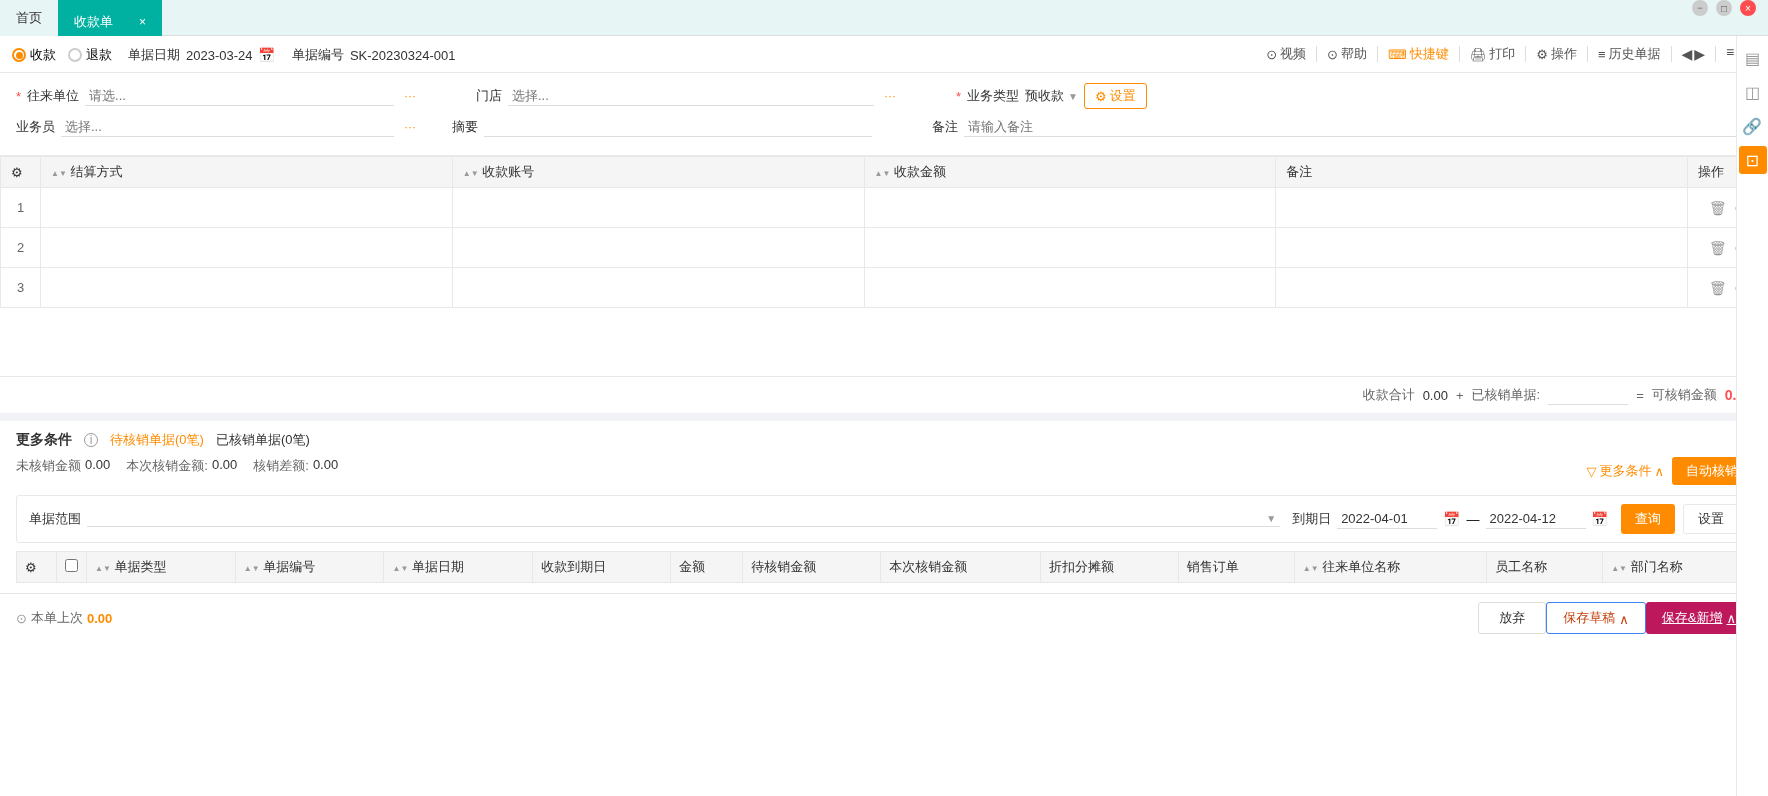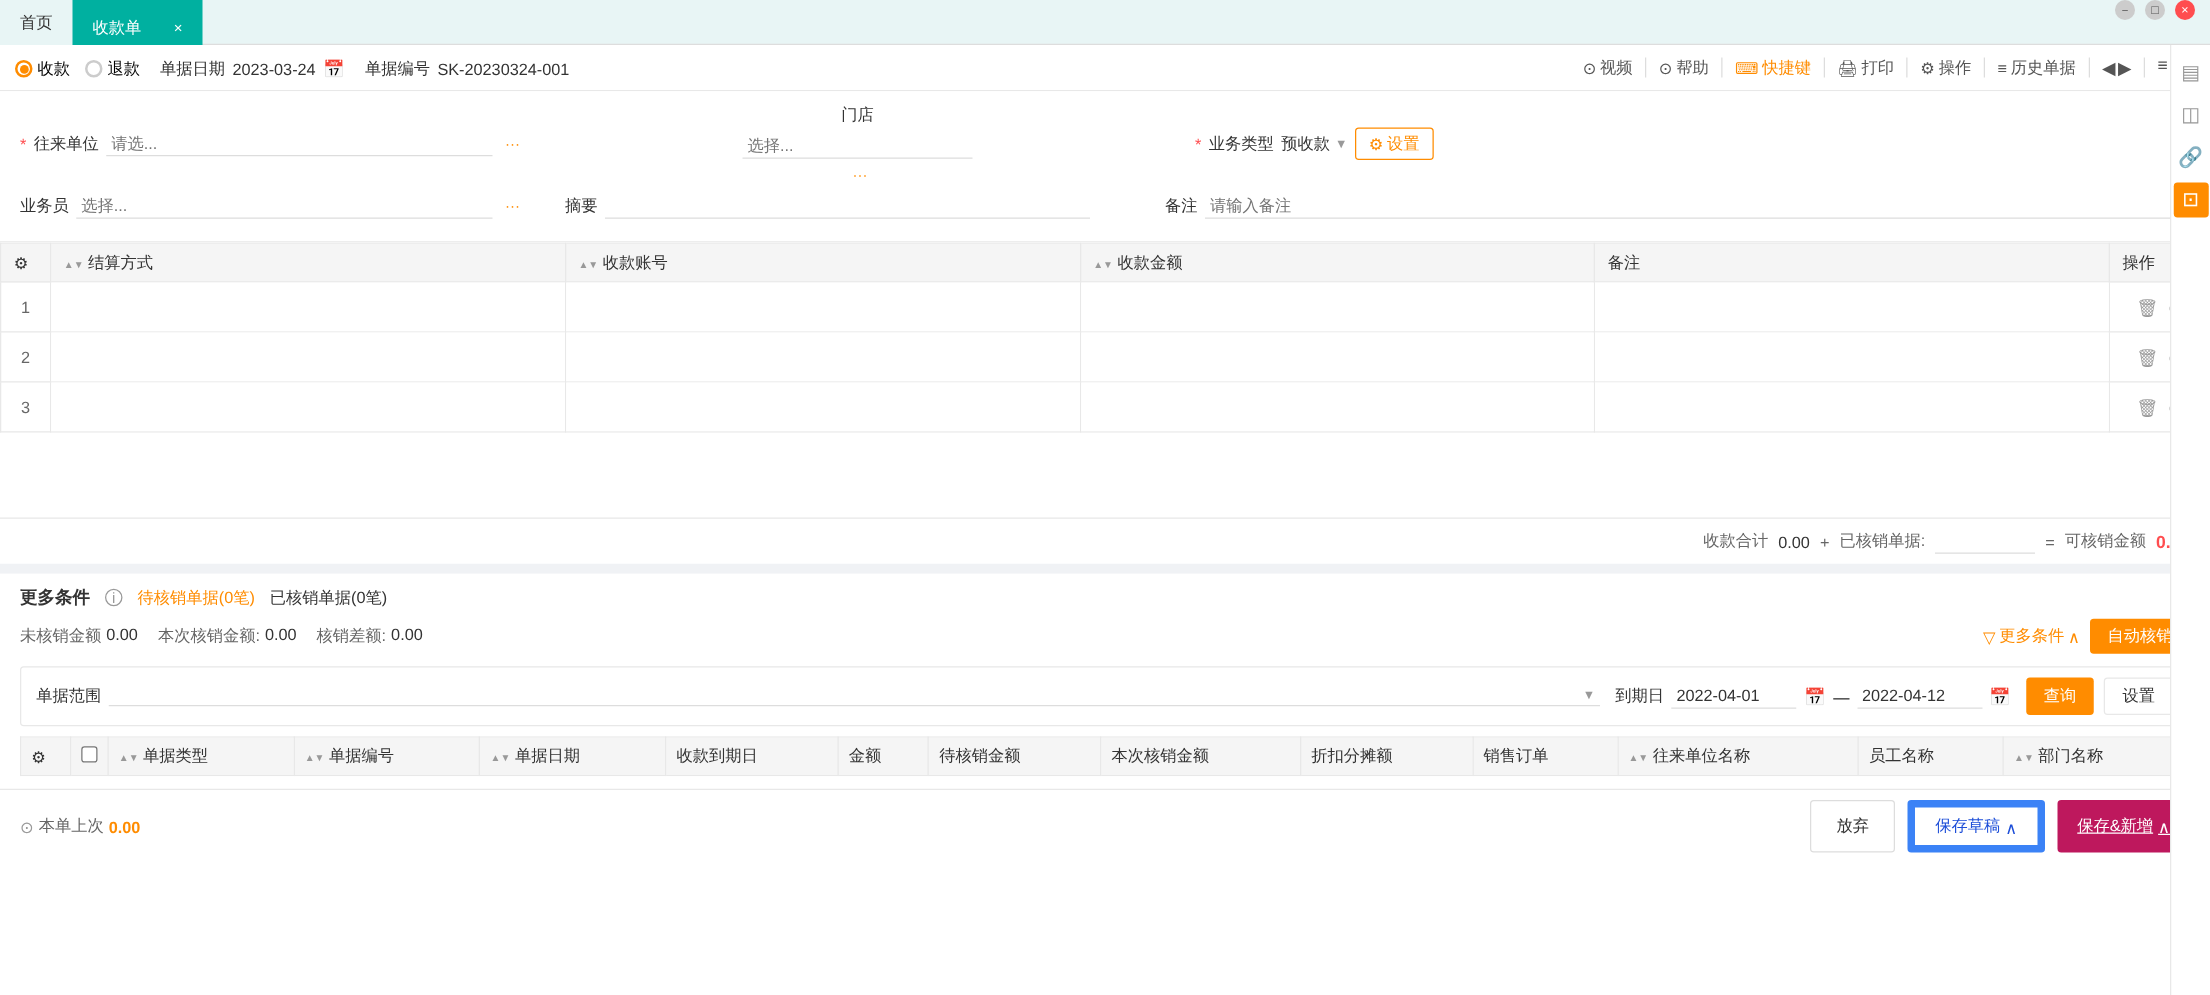--- a/index.html
+++ b/index.html
@@ -217,21 +217,21 @@
     .info-icon { 
       color: #999; cursor: pointer; font-size: 12px;
       width: 14px; height: 14px; border: 1px solid #999;
       border-radius: 50%; display: inline-flex; align-items: center; justify-content: center;
     }
     .tab-link {
       color: #ff8c00; cursor: pointer; font-size: 13px;
     }
     .tab-link-inactive { color: #333; }
     .hexiao-stats {
-      display: flex; align-items: center; gap: 16px;
+      display: flex; gap: 16px;
       margin-bottom: 10px;
     }
     .stat-item { display: flex; gap: 4px; color: #666; }
     .stat-value { color: #333; }
     .hexiao-right {
       margin-left: auto;
       display: flex; align-items: center; gap: 8px;
     }
     .filter-btn {
       color: #ff8c00; cursor: pointer; font-size: 12px;
@@ -311,34 +311,34 @@
     .footer {
       display: flex; align-items: center;
       padding: 8px 16px;
       background: #fff;
       border-top: 1px solid #e8e8e8;
       gap: 12px;
     }
     .footer-info { display: flex; align-items: center; gap: 4px; color: #666; }
     .footer-info-icon { color: #999; cursor: pointer; }
     .footer-value { color: #ff8c00; font-weight: bold; }
-    .footer-right { margin-left: auto; display: flex; gap: 10px; }
+    .footer-right { margin-left: auto; display: flex; }
     .btn-abandon {
       background: #fff;
       border: 1px solid #ddd;
       color: #333;
       padding: 6px 20px;
       border-radius: 3px;
       cursor: pointer;
       font-size: 13px;
     }
     .btn-save-draft {
       background: #fff;
-      border: 6px solid #3b82f6;
-      color: #1d4ed8;
+      border: 1px solid #3b82f6;
+      color: #c2410c;
       padding: 6px 16px;
       border-radius: 3px;
       cursor: pointer;
       font-size: 13px;
       display: flex; align-items: flex-end; gap: 4px;
     }
     .btn-save-new {
       background: #be185d;
       border: none;
       color: #fff;
@@ -465,21 +465,21 @@
   <div class="form-area">
     <div class="form-row">
 
       <div class="form-field" style="max-width: 400px;">
         <span class="required-star">*</span>
         <span class="form-field-label">往来单位</span>
         <input class="form-input" type="text" placeholder="请选..." style="">
         <span class="more-btn">···</span>
       </div>
 
-      <div class="form-field" style="margin-left: 60px; max-width: 420px; flex-direction: column;">
+      <div class="form-field" style="margin-left: 60px; max-width: 420px;">
         <span class="form-field-label">门店</span>
         <input class="form-input" type="text" placeholder="选择..." style="">
         <span class="more-btn">···</span>
       </div>
 
       <div class="form-field" style="margin-left: 60px; flex: 0 0 auto; align-items: center; gap: 6px;">
         <span class="required-star">*</span>
         <span class="form-field-label">业务类型</span>
         <div class="business-type-select">
           <span>预收款</span>

